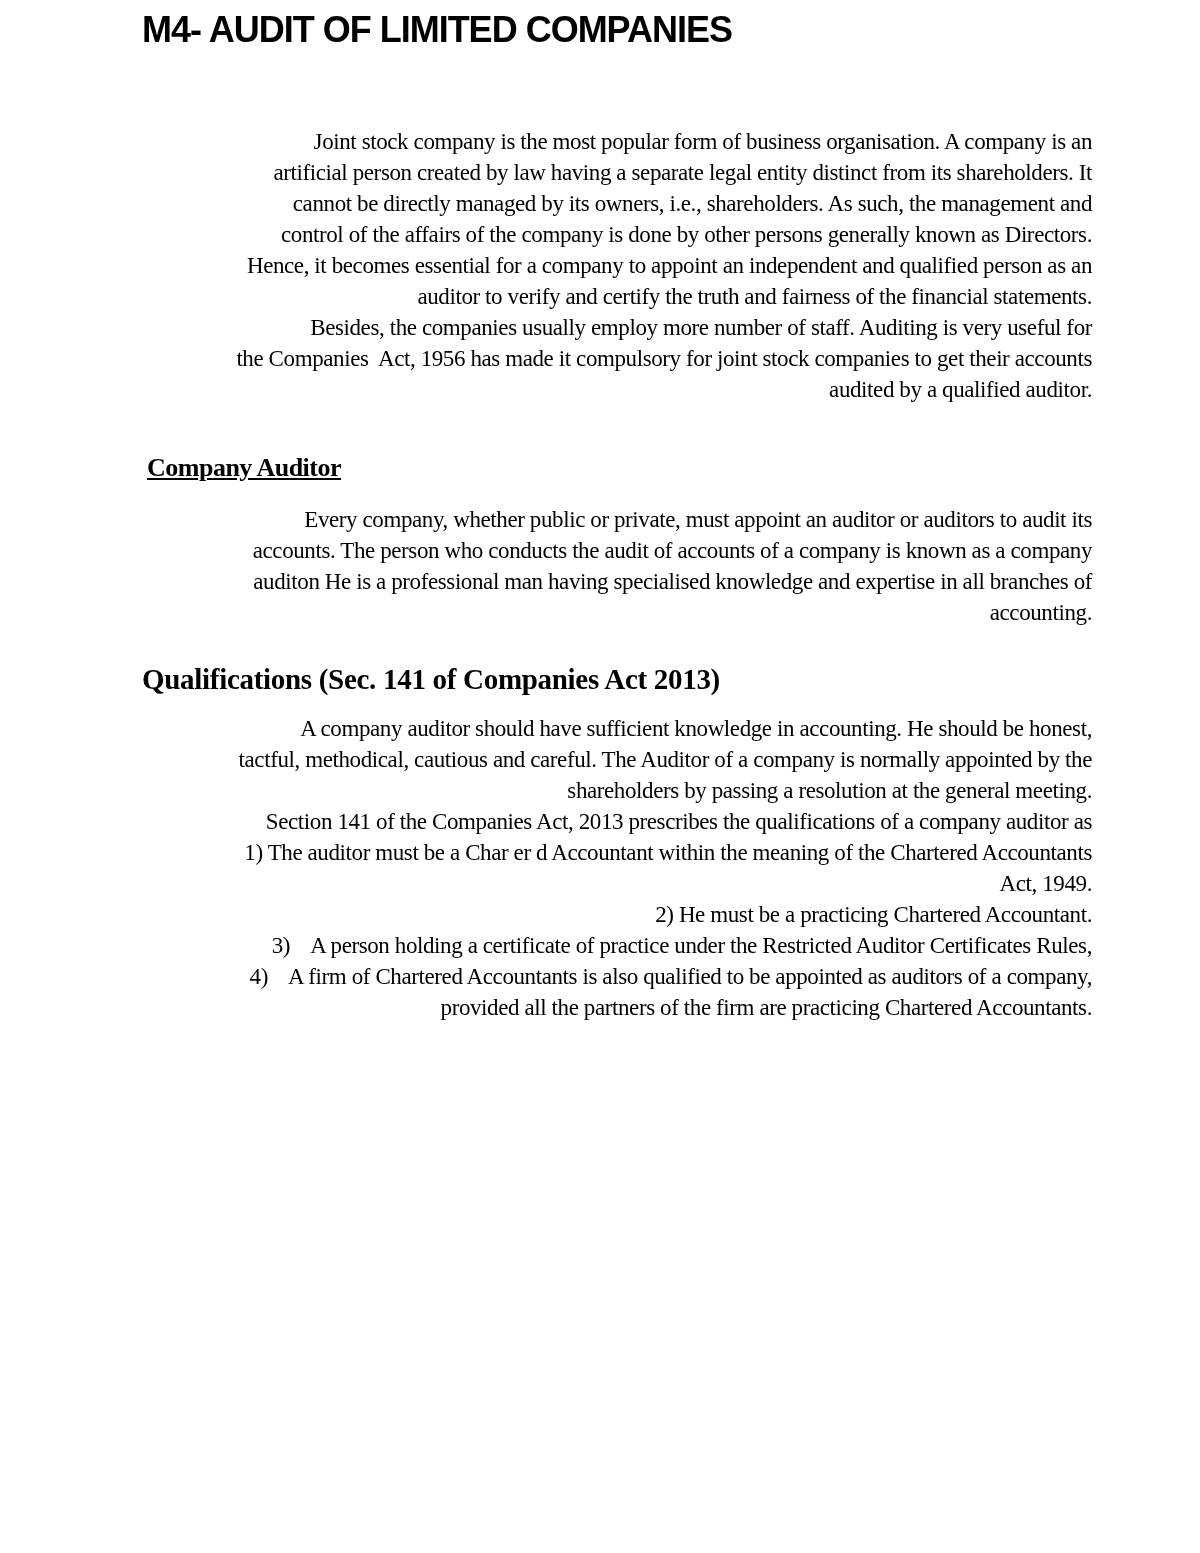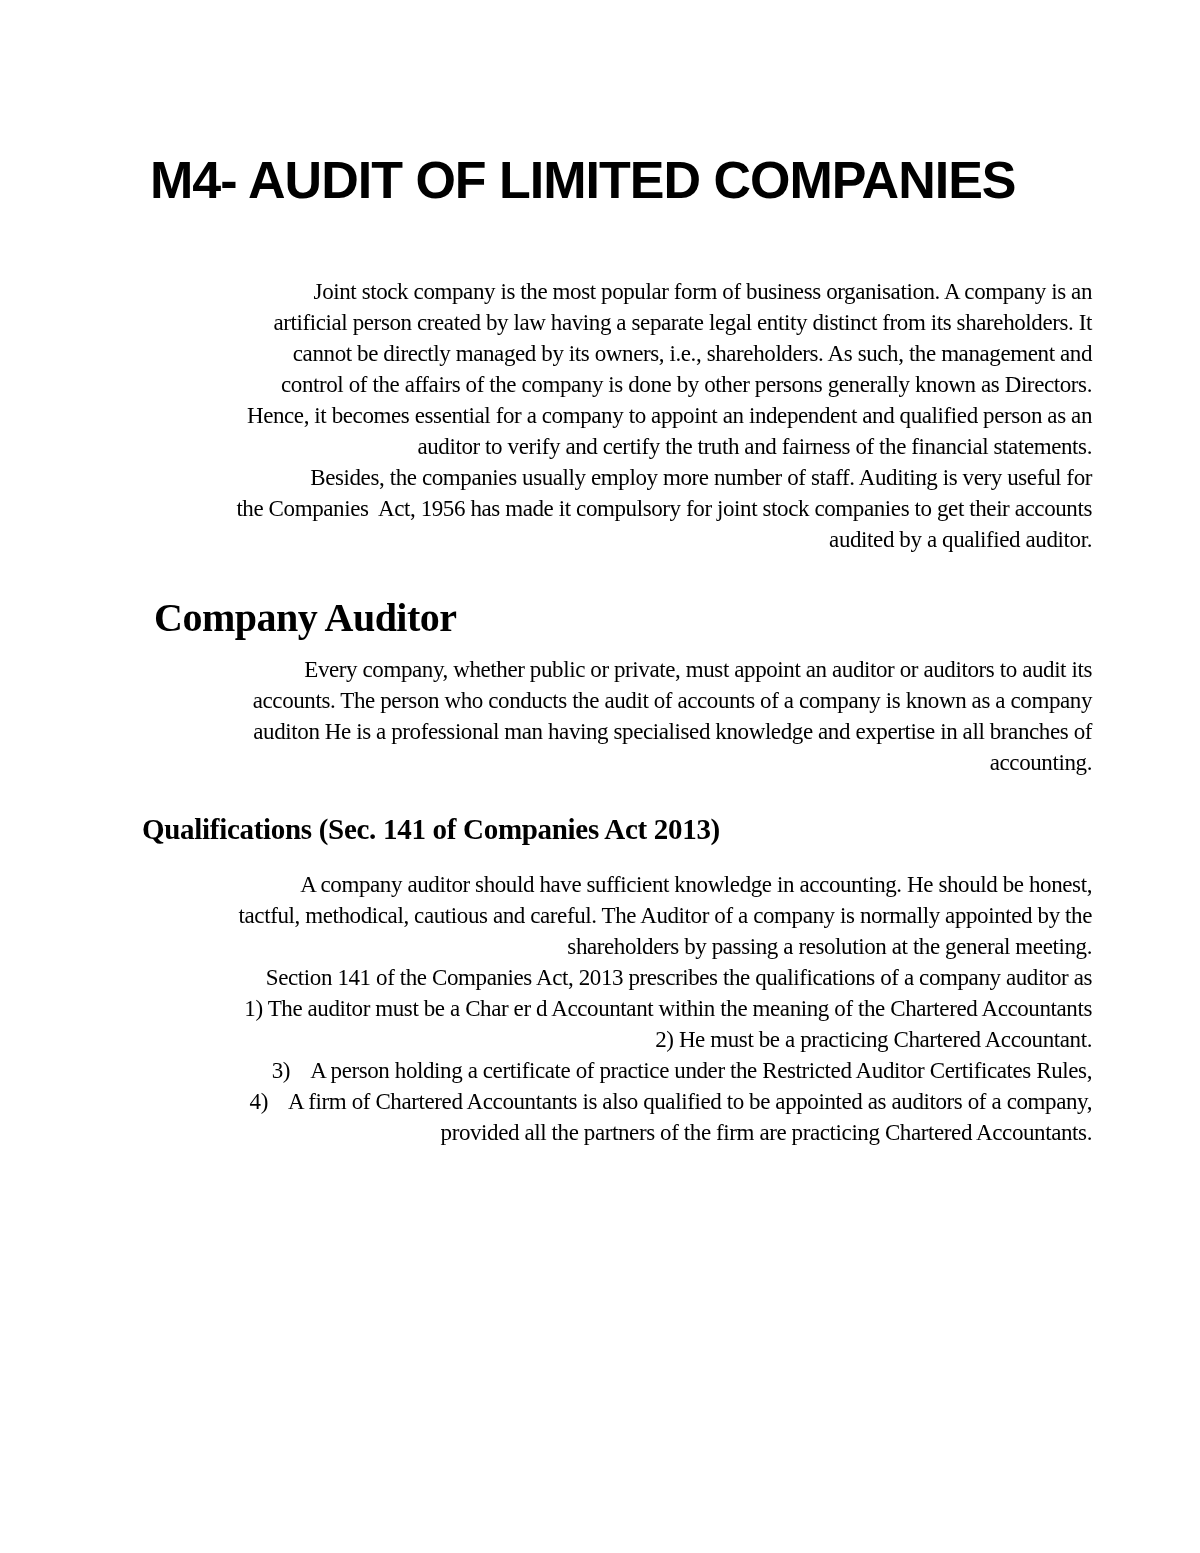--- a/index.html
+++ b/index.html
@@ -18,51 +18,51 @@
     position: relative;
     width: 1200px;
     height: 1553px;
     background: #ffffff;
   }
   .content {
     margin-left: 142px;
     width: 950px;
   }
   .doc-title {
-    margin: 8px;
-    padding-top: 142px;
+    margin: 0;
     font-family: "Liberation Sans", sans-serif;
     font-weight: bold;
-    font-size: 52px;
+    font-size: 36px;
     line-height: 60px;
     letter-spacing: -1px;
     white-space: pre;
   }
   .para {
     font-size: 23px;
     line-height: 31px;
     letter-spacing: -0.4px;
     text-align: right;
   }
   .para .line {
     white-space: pre;
     height: 31px;
   }
   .para-intro      { margin-top: 66px; }
   .para-auditor    { margin-top: 13px; }
-  .para-qualif     { margin-top: 22px;  }
+  .para-qualif     { margin-top: 16px;  }
   .heading-xl {
-    margin: 12px;
+    margin: 5px;
     margin-top: 40px;
     font-family: "Liberation Serif", serif;
     font-weight: bold;
-    font-size: 40px;
+    font-size: 26px;
     line-height: 46px;
     letter-spacing: -0.5px;
     white-space: pre;
+    text-decoration: underline;
   }
   .heading-lg {
     margin: 0;
     margin-top: 33px;
     font-family: "Liberation Serif", serif;
     font-weight: bold;
     font-size: 29px;
     line-height: 36px;
     letter-spacing: -0.3px;
     white-space: pre;
@@ -98,20 +98,21 @@
     </div>
 
     <h3 class="heading-lg">Qualifications (Sec. 141 of Companies Act 2013)</h3>
 
     <div class="para para-qualif">
       <div class="line">A company auditor should have sufficient knowledge in accounting. He should be honest,</div>
       <div class="line">tactful, methodical, cautious and careful. The Auditor of a company is normally appointed by the</div>
       <div class="line">shareholders by passing a resolution at the general meeting.</div>
       <div class="line">Section 141 of the Companies Act, 2013 prescribes the qualifications of a company auditor as</div>
       <div class="line">1) The auditor must be a Char er d Accountant within the meaning of the Chartered Accountants</div>
+      <div class="line">Act, 1949.</div>
       <div class="line"> 2) He must be a practicing Chartered Accountant.</div>
       <div class="line">3)    A person holding a certificate of practice under the Restricted Auditor Certificates Rules,</div>
       <div class="line">4)    A firm of Chartered Accountants is also qualified to be appointed as auditors of a company,</div>
       <div class="line">provided all the partners of the firm are practicing Chartered Accountants.</div>
     </div>
 
   </div>
 </div>
 
 </body></html>

